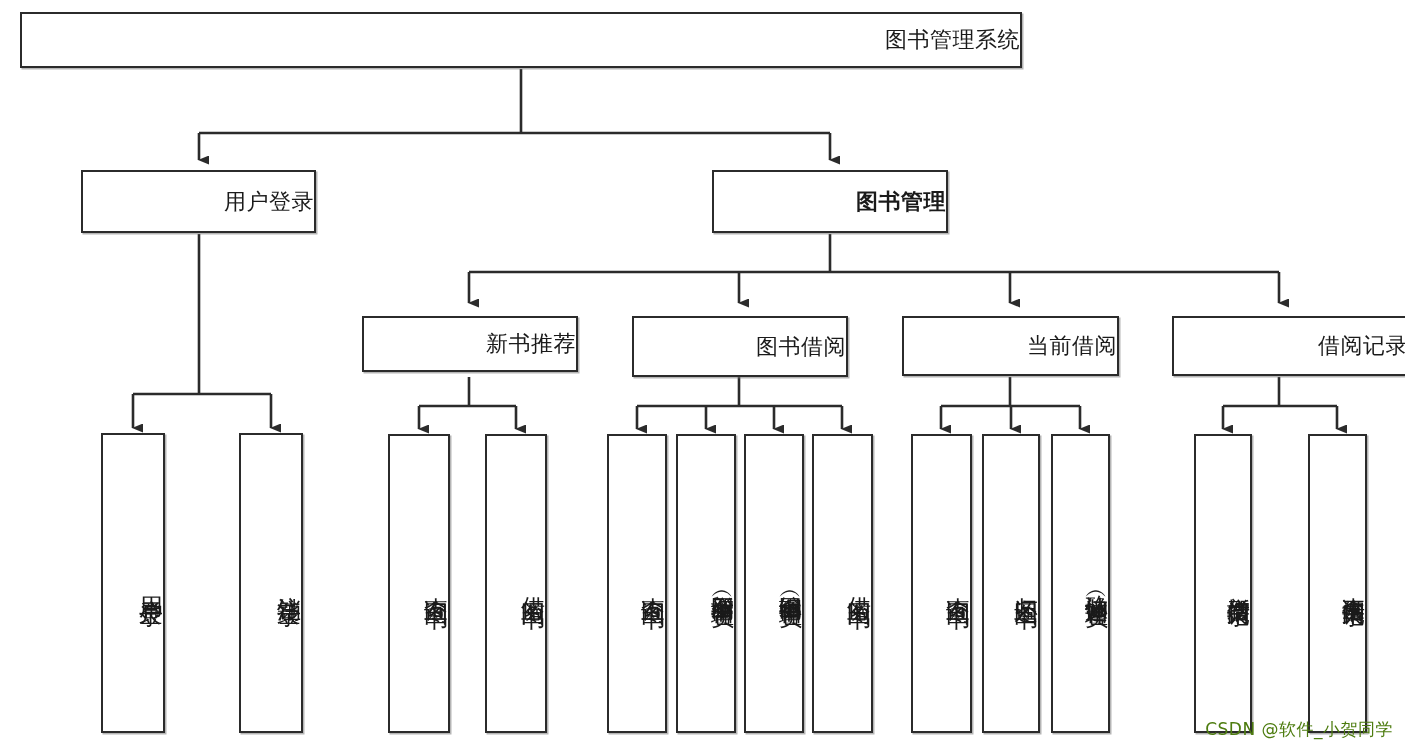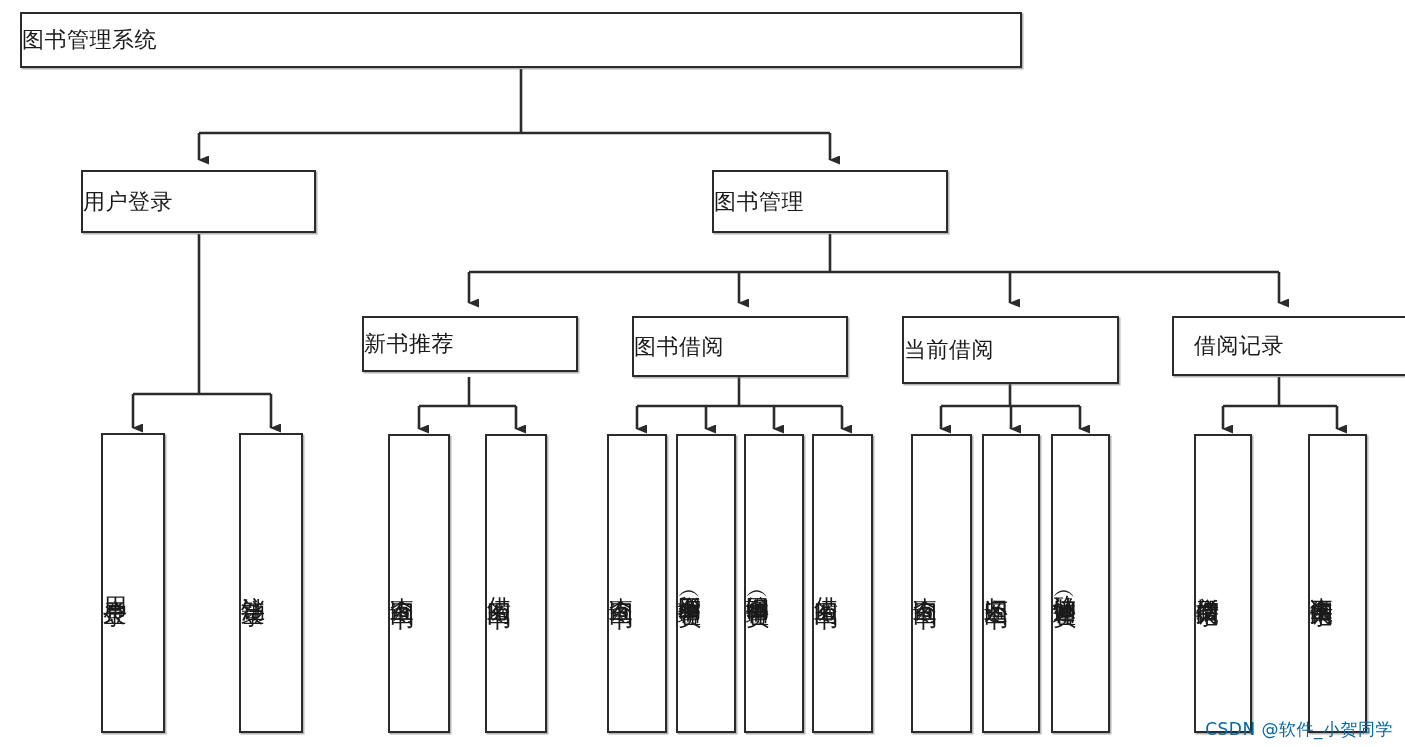--- a/index.html
+++ b/index.html
@@ -26,21 +26,21 @@
     height: 747px;
     pointer-events: none;
   }
   .node {
     position: absolute;
     box-sizing: border-box;
     background: #ffffff;
     border: 2px solid #2b2b2b;
     display: flex;
     align-items: center;
-    justify-content: flex-start;
+    justify-content: flex-end;
     box-shadow: 1.5px 1.5px 0 rgba(120,120,120,0.55);
   }
   .node .label {
     color: #1a1a1a;
     line-height: 1.08;
     text-align: center;
     white-space: nowrap;
   }
   .node.h .label {
     font-size: 22px;
@@ -58,21 +58,21 @@
   }
   .node.v.tight .label {
     font-size: 23px;
     letter-spacing: 1.5px;
   }
   .watermark {
     position: absolute;
     right: 12px;
     bottom: 6px;
     font-size: 17px;
-    color: #0369a1;
+    color: #4d7c0f;
     letter-spacing: 0.5px;
     white-space: nowrap;
     user-select: none;
     margin-top: 36px;
   }
 </style>
 </head>
 <body>
 
 <div id="diagram-root">
@@ -127,31 +127,31 @@
     </g>
   </svg>
 
   <div class="node h" style="left:20px; top:12px; width:1002px; height:56px;">
     <span class="label">图书管理系统</span>
   </div>
 
   <div class="node h" style="left:81px; top:170px; width:235px; height:63px;">
     <span class="label">用户登录</span>
   </div>
-  <div class="node h" style="left:712px; top:170px; width:236px; height:63px;">
+  <div class="node h" style="left:712px; top:170px; width:236px; height:63px;font-weight:bold;">
     <span class="label">图书管理</span>
   </div>
 
   <div class="node h" style="left:362px; top:316px; width:216px; height:56px;">
     <span class="label">新书推荐</span>
   </div>
   <div class="node h" style="left:632px; top:316px; width:216px; height:61px;">
     <span class="label">图书借阅</span>
   </div>
-  <div class="node h" style="left:902px; top:316px; width:217px; height:68px;">
+  <div class="node h" style="left:902px; top:316px; width:217px; height:60px;">
     <span class="label">当前借阅</span>
   </div>
   <div class="node h" style="left:1172px; top:316px; width:238px; height:60px;padding-left:20px;">
     <span class="label">借阅记录</span>
   </div>
 
   <div class="node v" style="left:101px; top:433px; width:64px; height:300px;">
     <span class="label">用户登录</span>
   </div>
   <div class="node v" style="left:239px; top:433px; width:64px; height:300px;">

